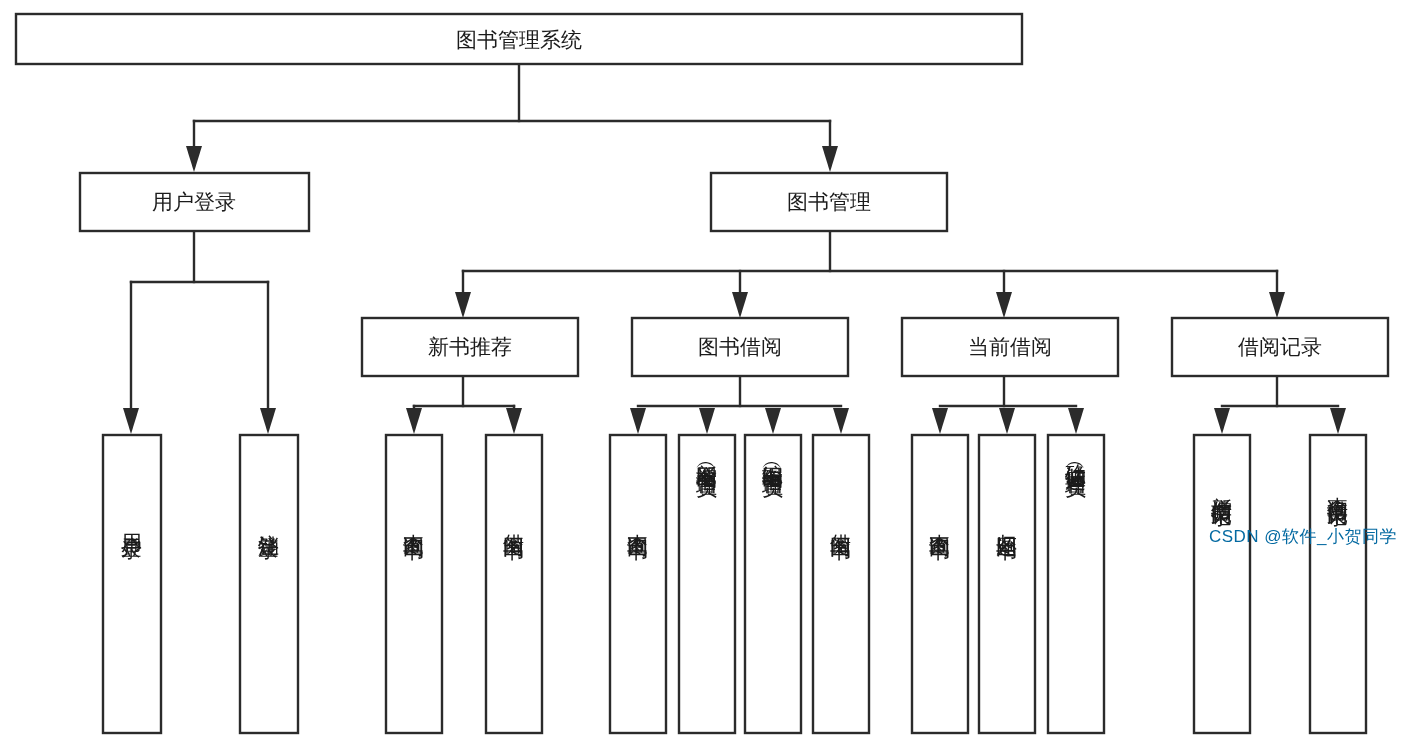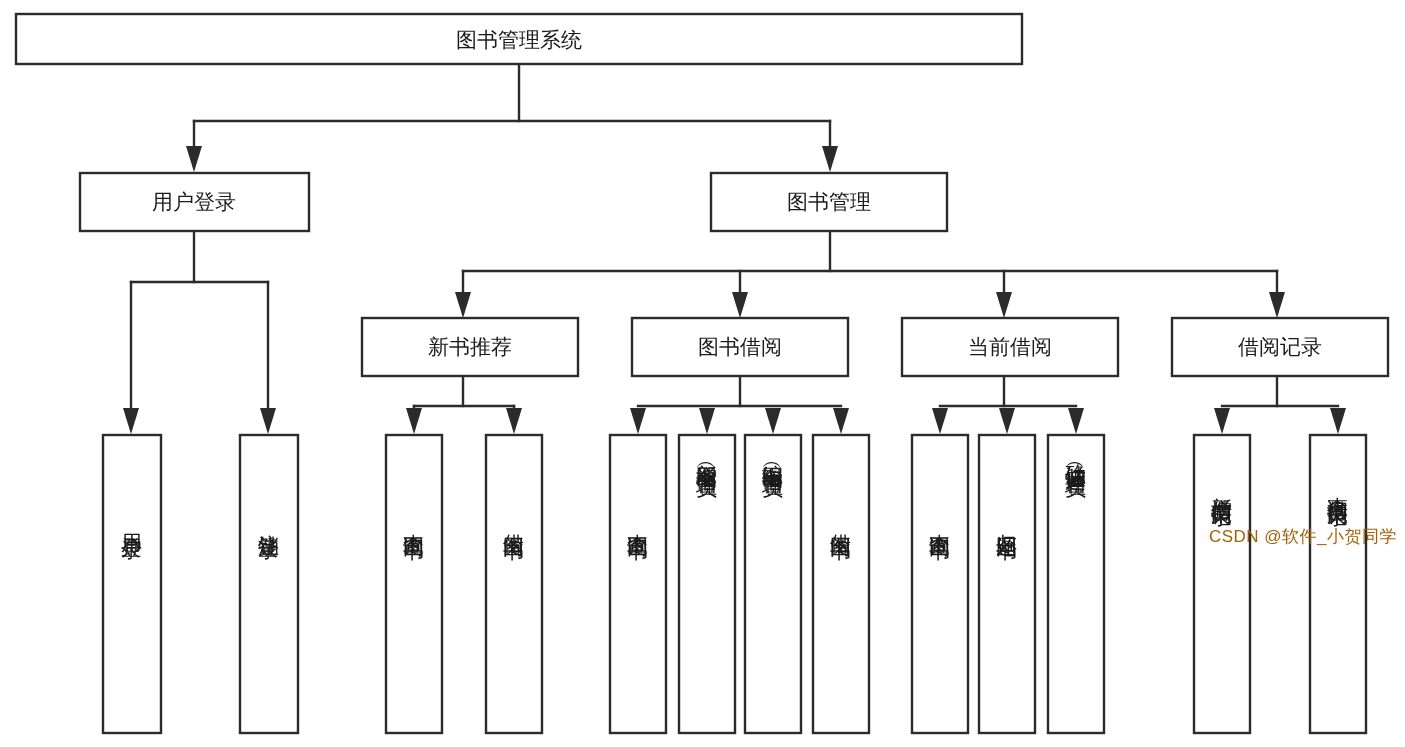--- a/index.html
+++ b/index.html
@@ -64,21 +64,21 @@
     color: #1b1b1b;
     letter-spacing: 2px;
     white-space: nowrap;
   }
   .watermark {
     position: absolute;
     right: 8px;
     bottom: 6px;
     font-family: "Liberation Sans", "DejaVu Sans", sans-serif;
     font-size: 17px;
-    color: #a16207;
+    color: #0369a1;
     white-space: nowrap;
     letter-spacing: 0.5px;
   }
 </style>
 </head>
 <body>
 
 <div id="diagram-root">
 
   <svg class="diagram-canvas" viewBox="0 0 1405 747">

